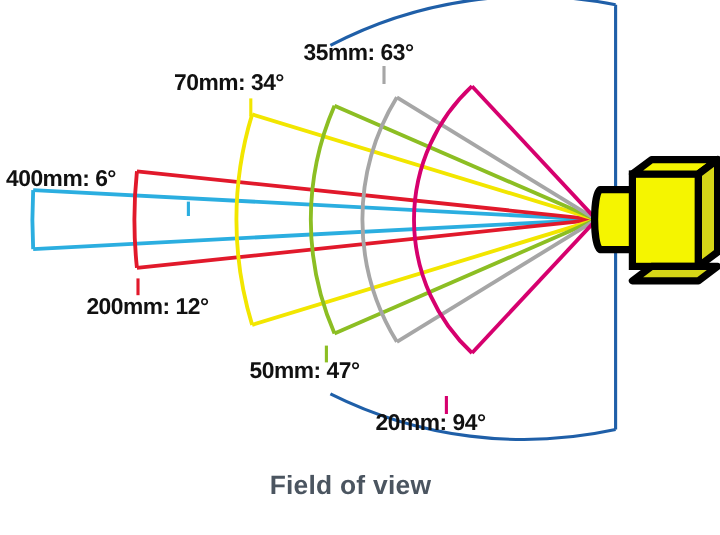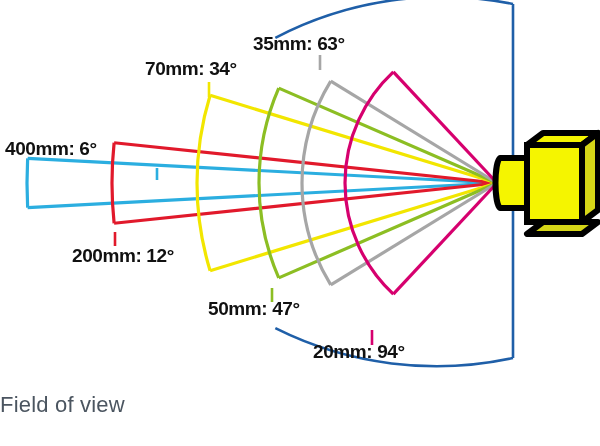--- a/index.html
+++ b/index.html
@@ -14,22 +14,23 @@
     font-family:"Liberation Sans","DejaVu Sans",sans-serif;
     font-weight:700;
     font-size:19px;
     fill:#111111;
     letter-spacing:-0.4px;
   }
   .caption{
     position:absolute;
     left:0;right:16px;
     top:392px;
+    text-align:center;
     font-family:"Liberation Sans","DejaVu Sans",sans-serif;
-    font-weight:400;
+    font-weight:700;
     font-size:22px;
     color:#4b5560;
     letter-spacing:0.2px;
   }
   .cone-path{fill:none;stroke-linecap:butt;stroke-linejoin:round;}
   .ray{fill:none;stroke-linecap:butt;}
   .tick{fill:none;stroke-linecap:butt;}
 </style>
 </head>
 <body>

